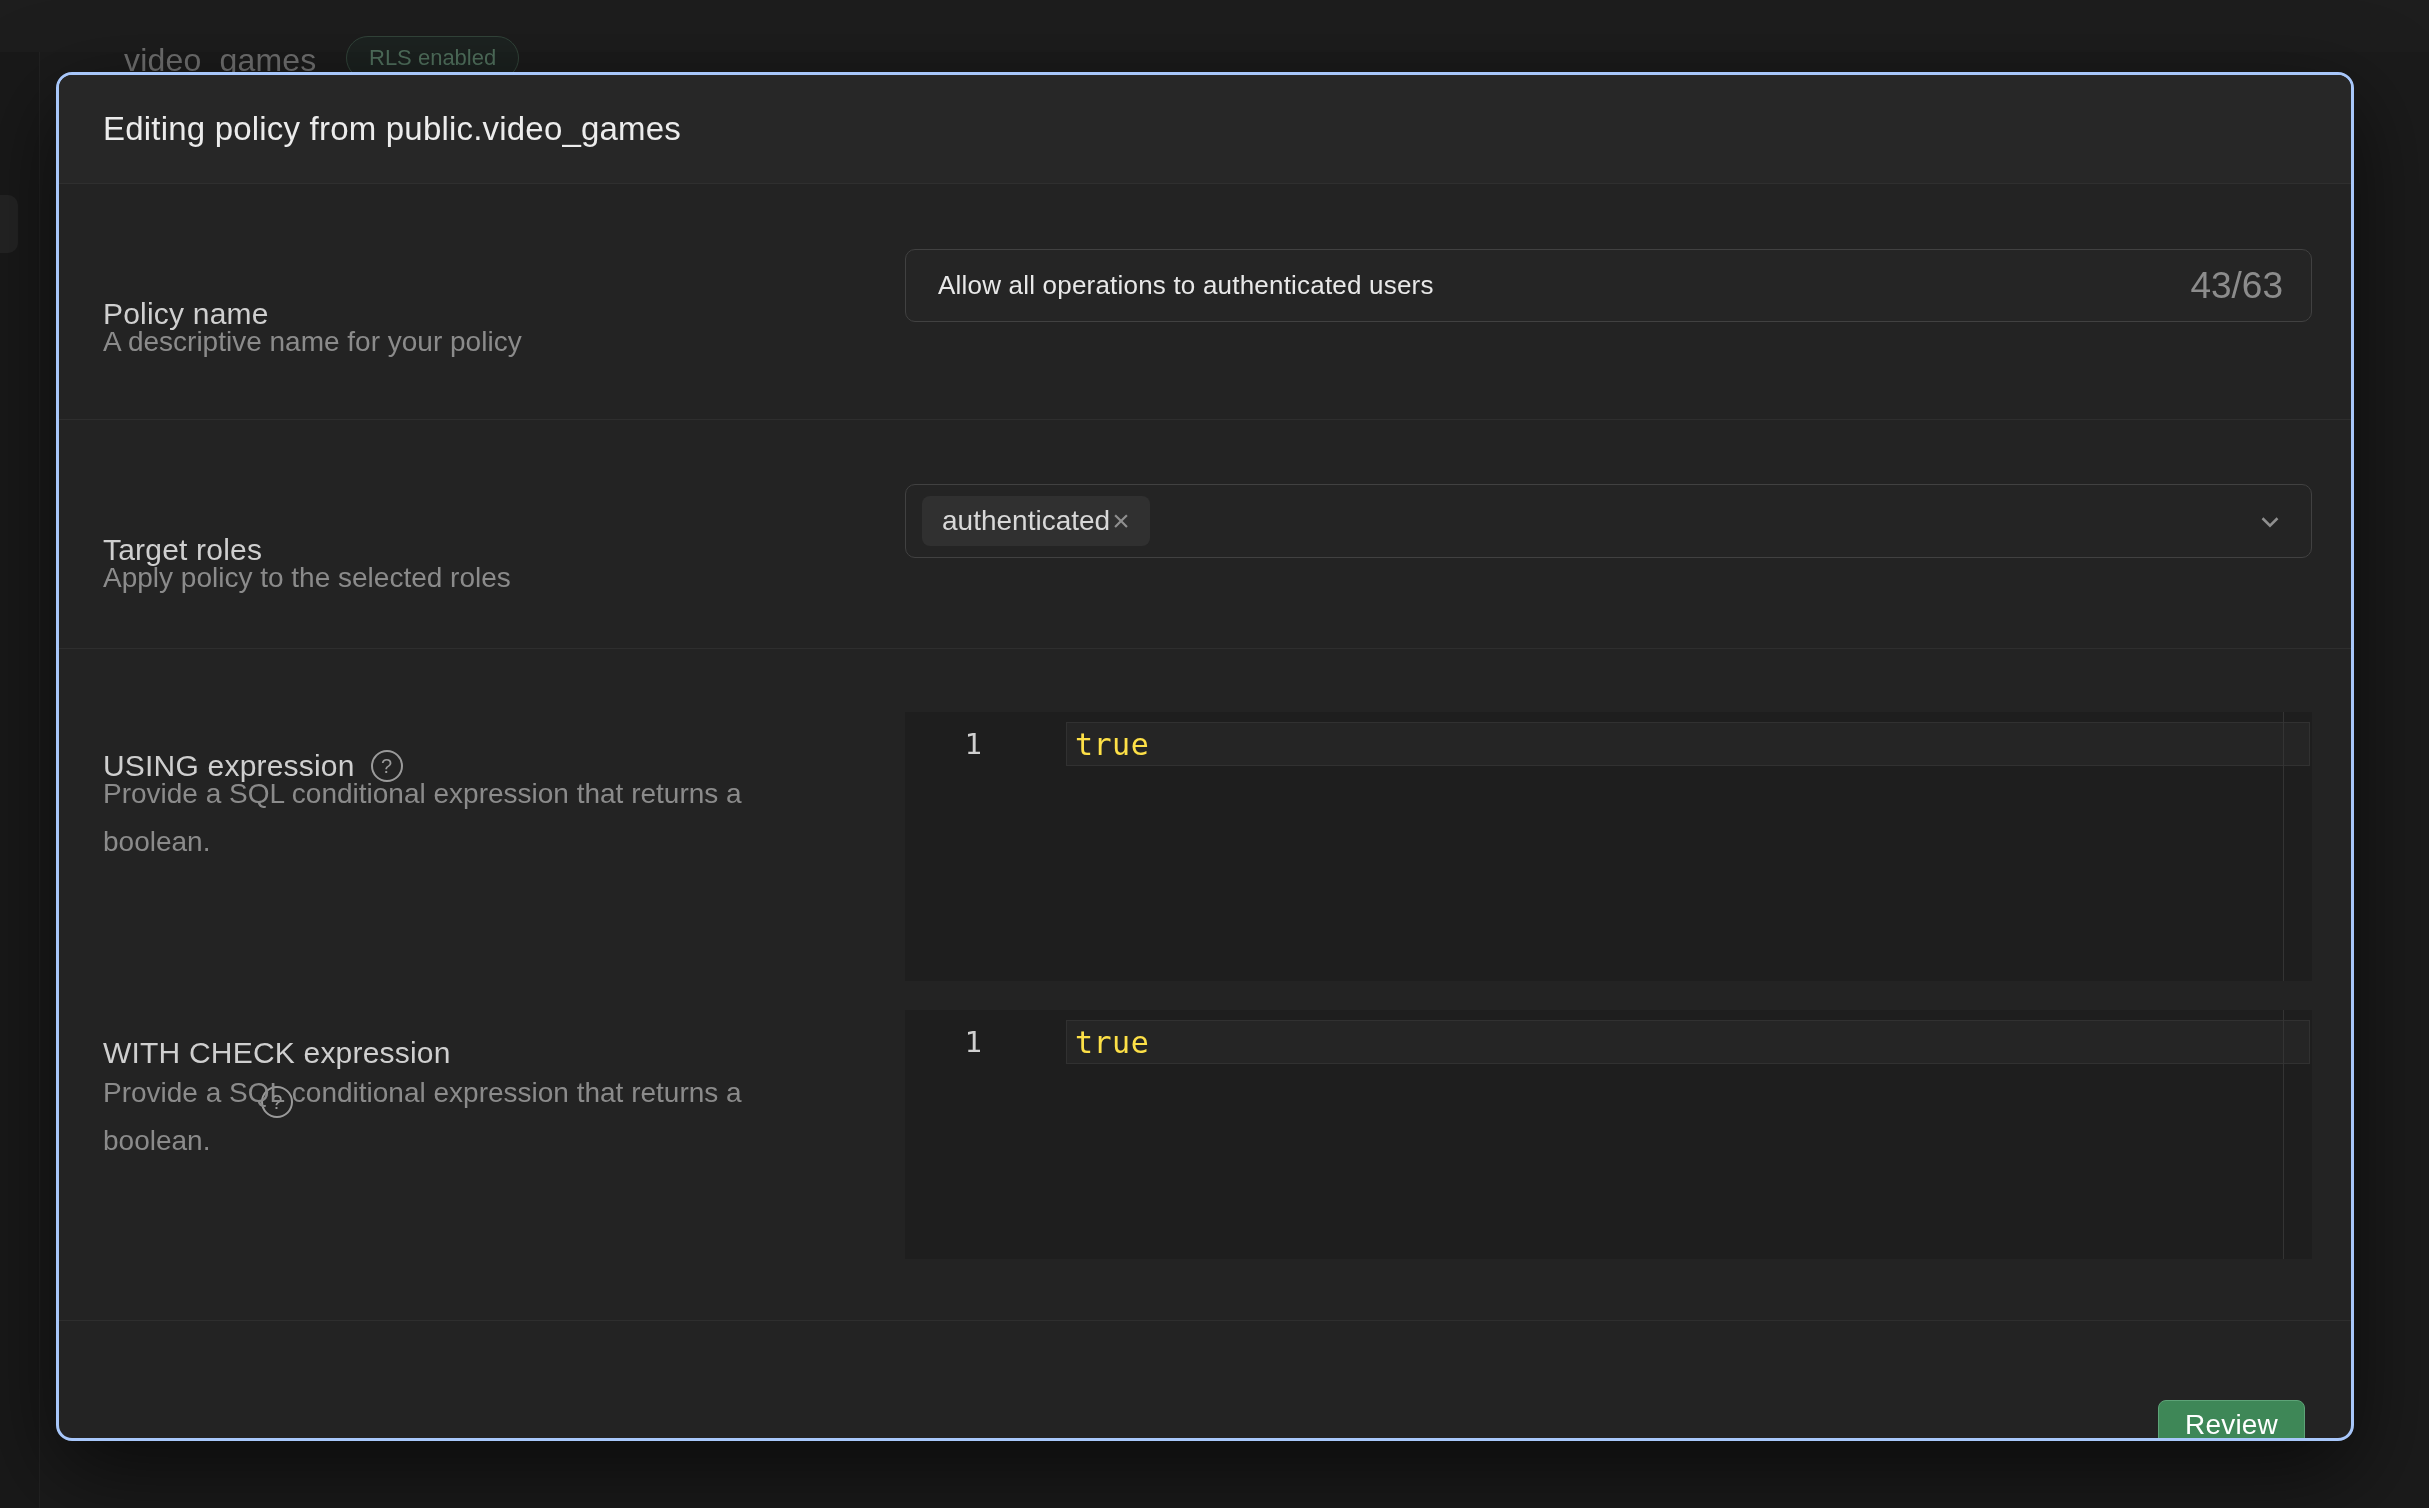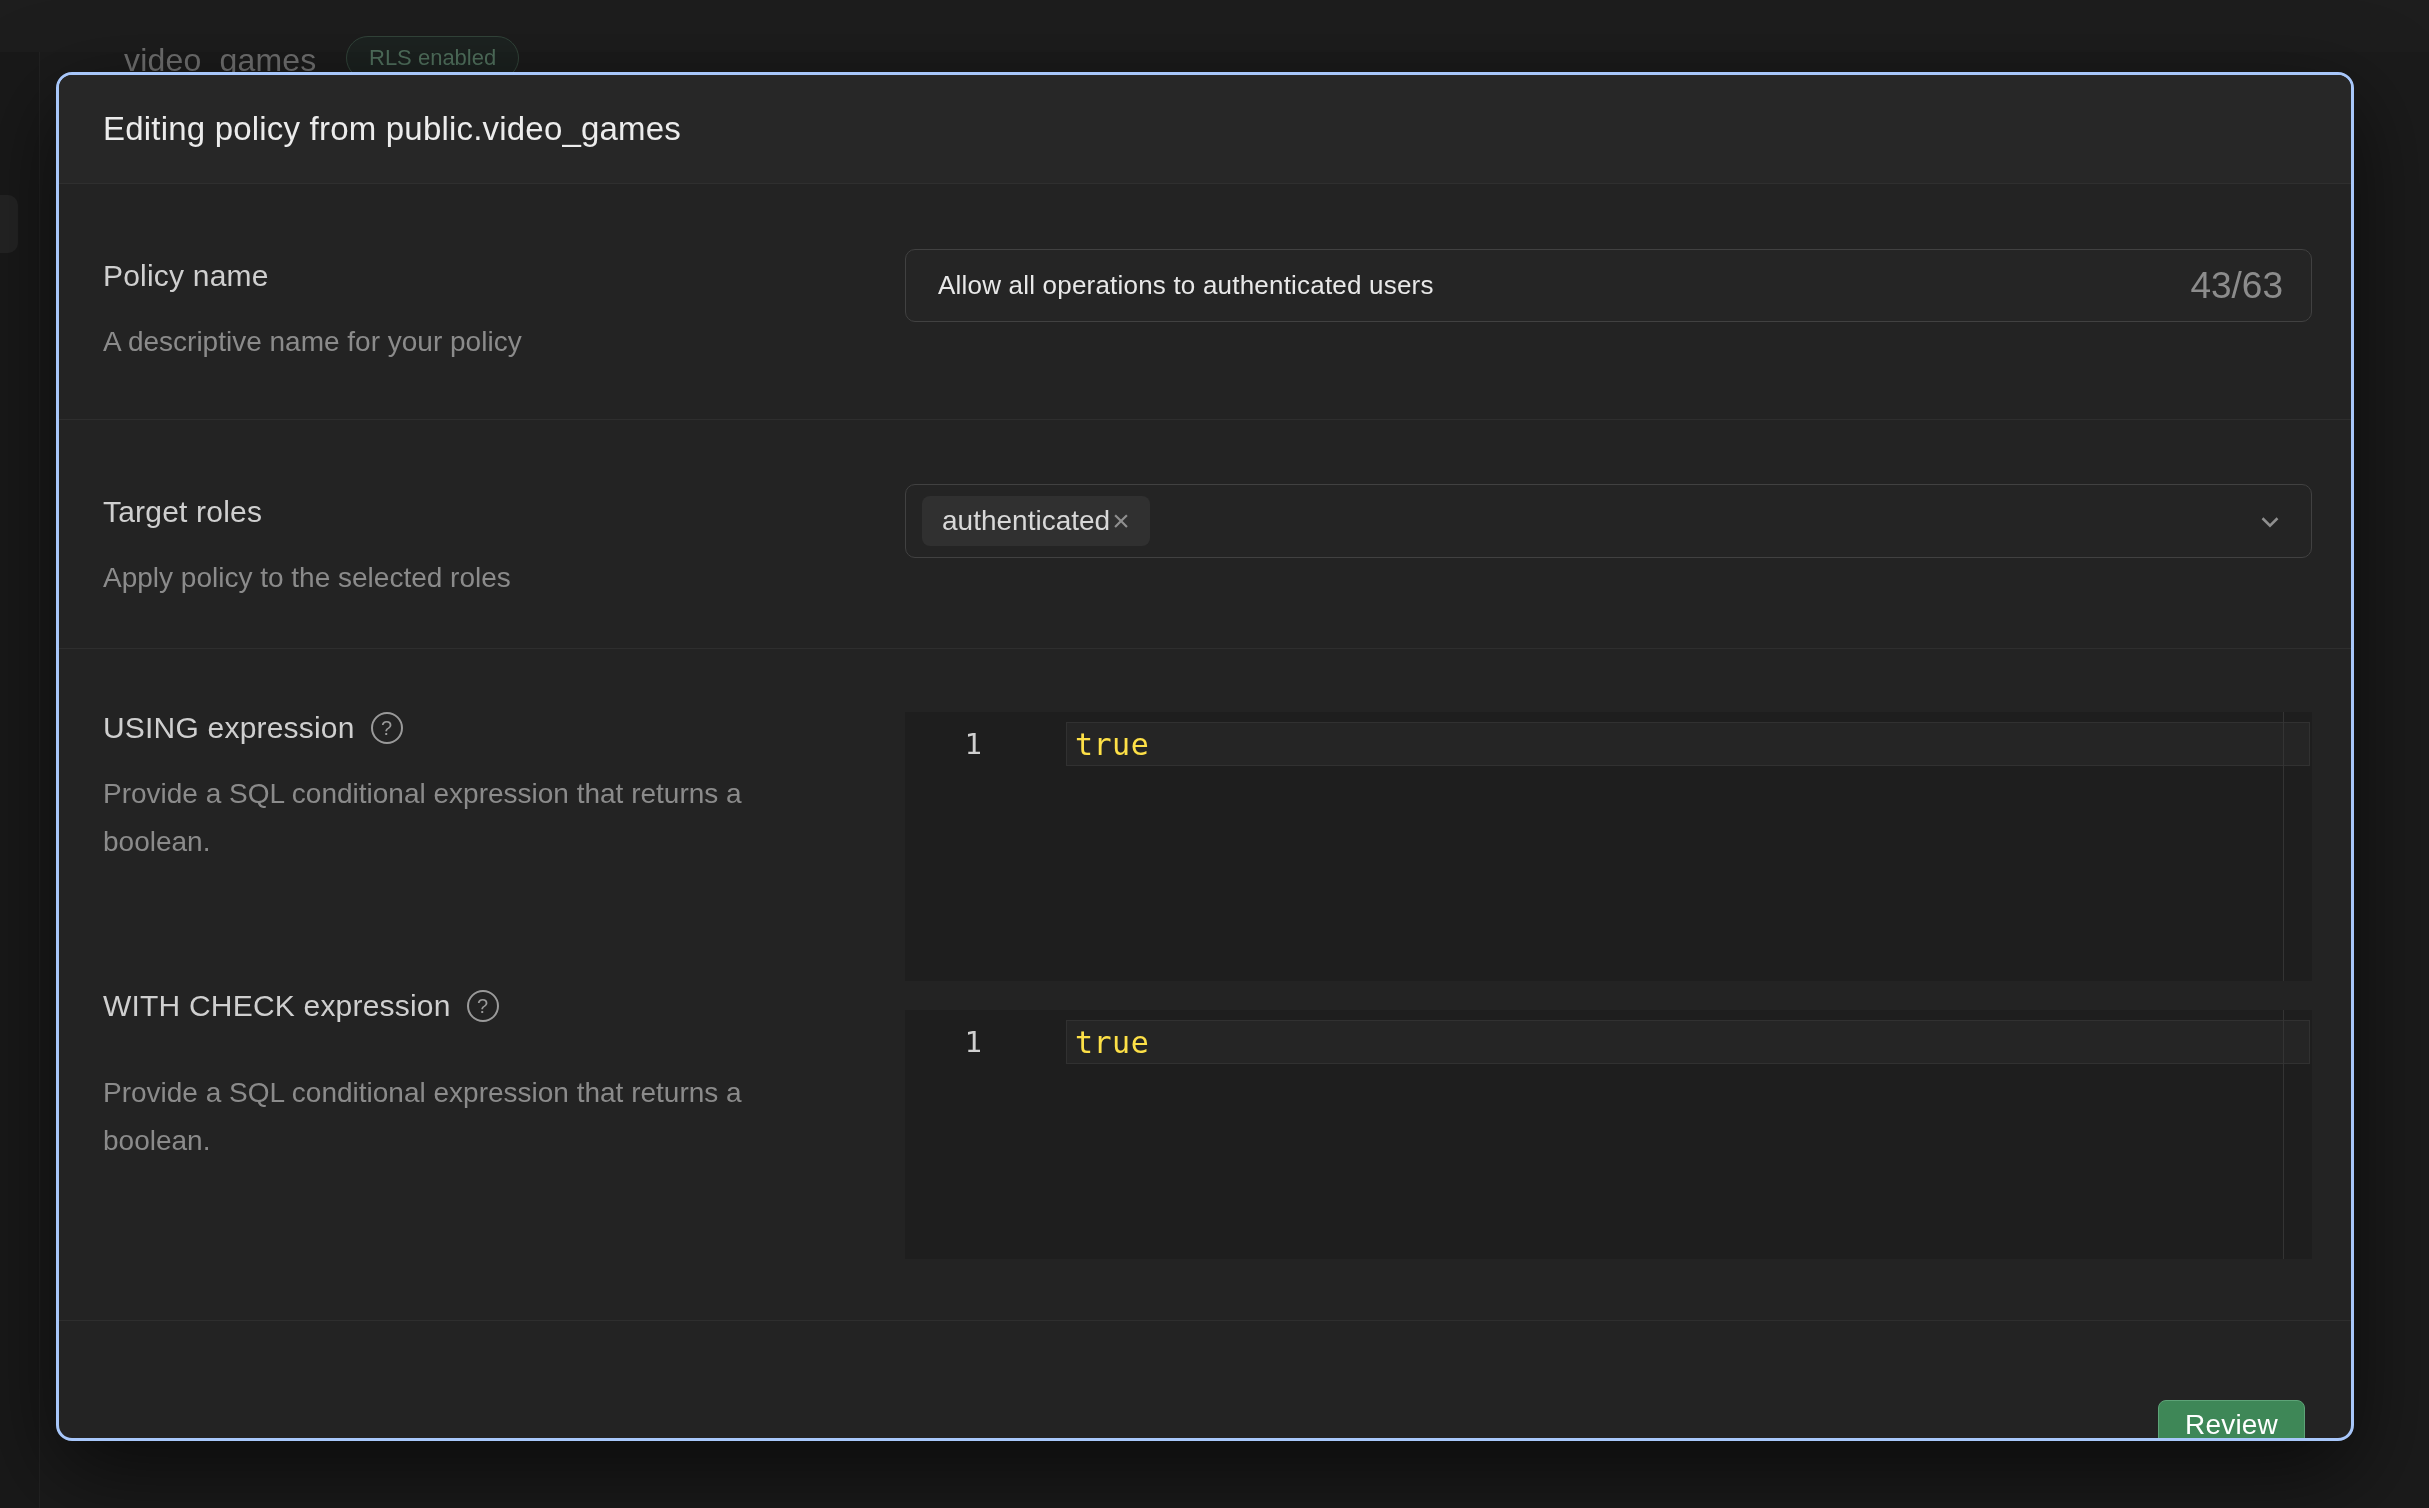--- a/index.html
+++ b/index.html
@@ -55,21 +55,21 @@
 
   .section { position:absolute; left:0; width:100%; }
   .section-a { top:109px; height:236px; border-bottom:1px solid #2e2e2e; }
   .section-b { top:345px; height:229px; border-bottom:1px solid #2e2e2e; }
   .section-c { top:574px; height:672px; border-bottom:1px solid #2e2e2e; }
   .modal-footer { position:absolute; left:0; top:1246px; width:100%; height:123px; }
 
   .field-label {
     position:absolute; left:44px;
     font-size:30px; font-weight:400; color:#cfcfcf; letter-spacing:0.2px;
-    display:flex; align-items:center; gap:16px; white-space:nowrap;
+    display:flex; align-items:center; gap:16px; white-space:nowrap;margin-top:38px;
   }
   .field-desc {
     position:absolute; left:44px;
     font-size:28px; color:#8b8b8b; line-height:48px; max-width:647px;
   }
   .help-icon {
     width:32px; height:32px; border:2px solid #9a9a9a; border-radius:50%;
     display:inline-flex; align-items:center; justify-content:center;
     font-size:20px; color:#9a9a9a; font-weight:500; flex:0 0 auto;
   }
@@ -193,21 +193,21 @@
     <div class="code-editor editor-using">
       <div class="editor-line">
         <div class="line-number">1</div>
         <div class="current-line">
           <span class="code-token">true</span>
         </div>
       </div>
       <div class="editor-ruler"></div>
     </div>
 
-    <div class="field-label" style="top:340px;">
+    <div class="field-label" style="top:349px;flex-direction:column;">
       <span>WITH CHECK expression</span>
       <span class="help-icon">?</span>
     </div>
     <div class="field-desc" style="top:420px;">Provide a SQL conditional expression that returns a boolean.</div>
 
     <div class="code-editor editor-check">
       <div class="editor-line">
         <div class="line-number">1</div>
         <div class="current-line">
           <span class="code-token">true</span>

